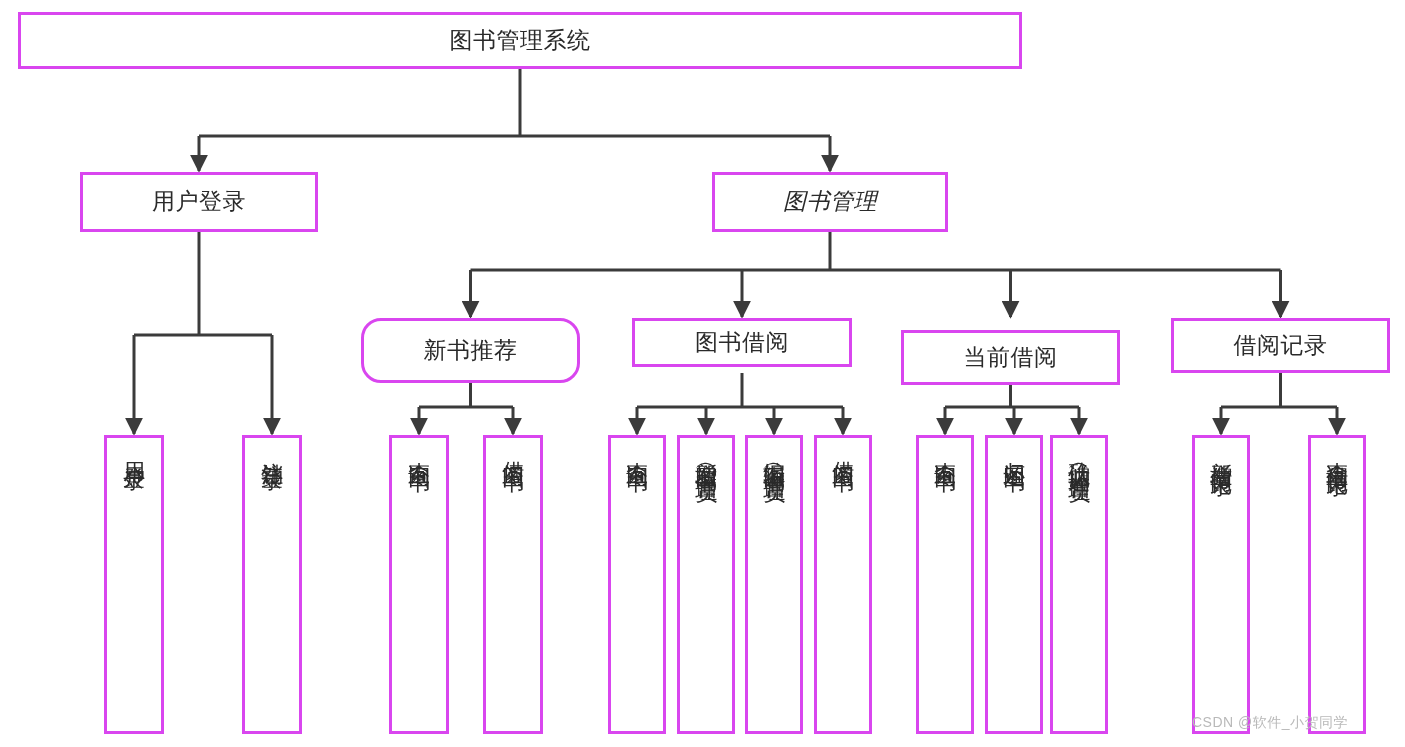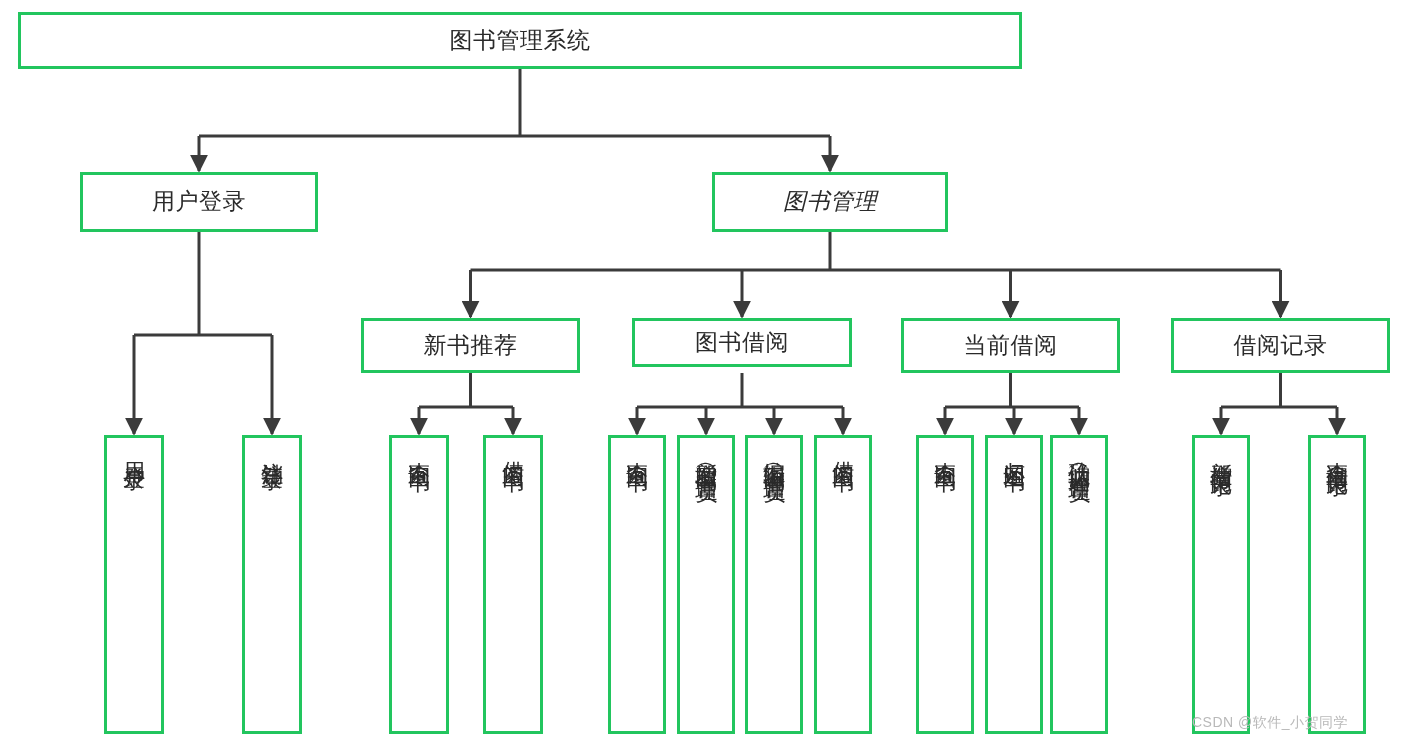--- a/index.html
+++ b/index.html
@@ -22,21 +22,21 @@
     left: 0;
     top: 0;
     width: 1405px;
     height: 747px;
     pointer-events: none;
   }
   .node {
     position: absolute;
     box-sizing: border-box;
     background: #ffffff;
-    border: 3px solid #22c55e;
+    border: 3px solid #d946ef;
     display: flex;
     align-items: center;
     justify-content: center;
     color: #2a2a2a;
   }
   .node .label {
     display: block;
     text-align: center;
     line-height: 1.12;
     letter-spacing: 0.5px;
@@ -114,27 +114,27 @@
   <div id="node-layer">
       <div class="node horizontal" style="left: 18px; top: 12px; width: 1004px; height: 57px;">
         <span class="label">图书管理系统</span>
       </div>
       <div class="node horizontal" style="left: 80px; top: 172px; width: 238px; height: 60px;">
         <span class="label">用户登录</span>
       </div>
       <div class="node horizontal" style="left: 712px; top: 172px; width: 236px; height: 60px; font-style: italic;">
         <span class="label">图书管理</span>
       </div>
-      <div class="node horizontal" style="left: 361px; top: 318px; width: 219px; height: 55px;">
+      <div class="node horizontal" style="left: 361px; top: 318px; width: 219px; height: 65px; border-radius: 20px;">
         <span class="label">新书推荐</span>
       </div>
       <div class="node horizontal" style="left: 632px; top: 318px; width: 220px; height: 49px;">
         <span class="label">图书借阅</span>
       </div>
-      <div class="node horizontal" style="left: 901px; top: 318px; width: 219px; height: 55px;">
+      <div class="node horizontal" style="left: 901px; top: 330px; width: 219px; height: 55px;">
         <span class="label">当前借阅</span>
       </div>
       <div class="node horizontal" style="left: 1171px; top: 318px; width: 219px; height: 55px;">
         <span class="label">借阅记录</span>
       </div>
       <div class="node vertical" style="left: 104px; top: 435px; width: 60px; height: 299px;">
         <span class="label">用户登录</span>
       </div>
       <div class="node vertical" style="left: 242px; top: 435px; width: 60px; height: 299px;">
         <span class="label">注销登录</span>

